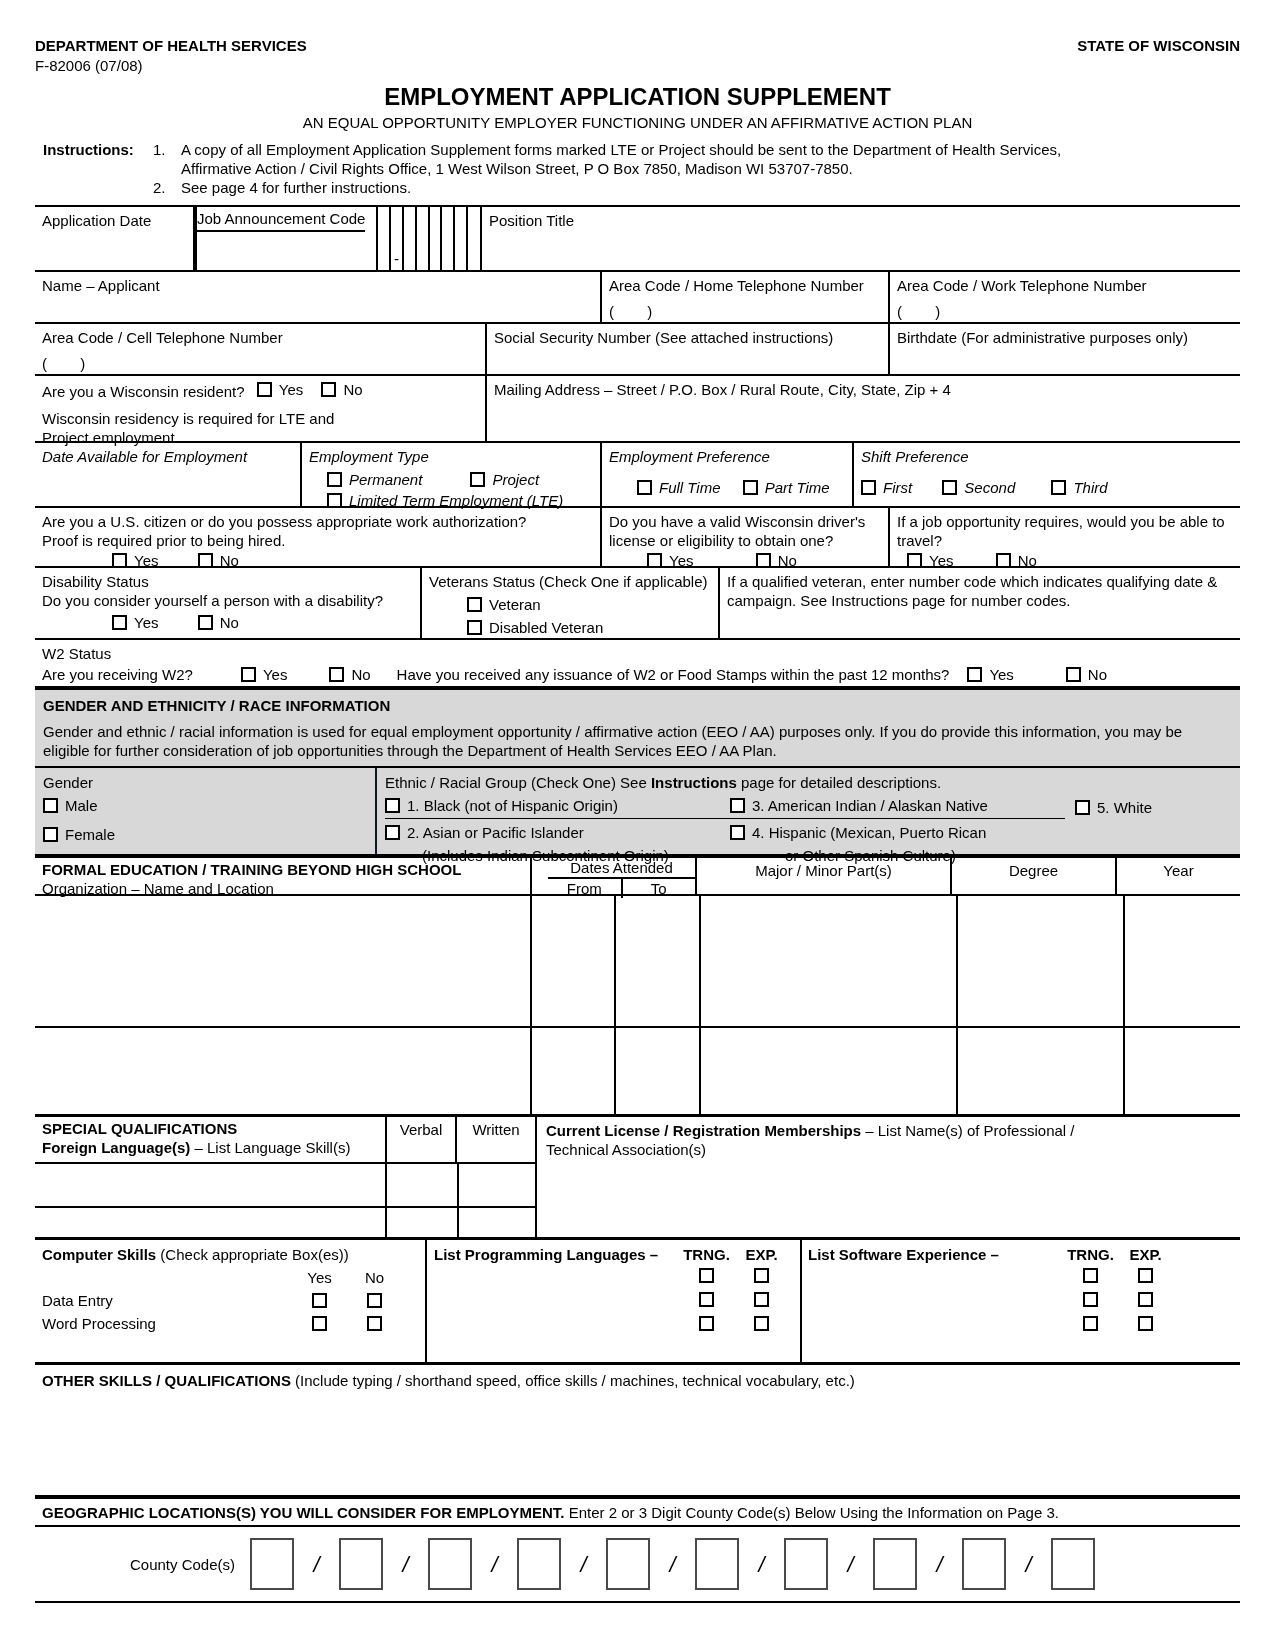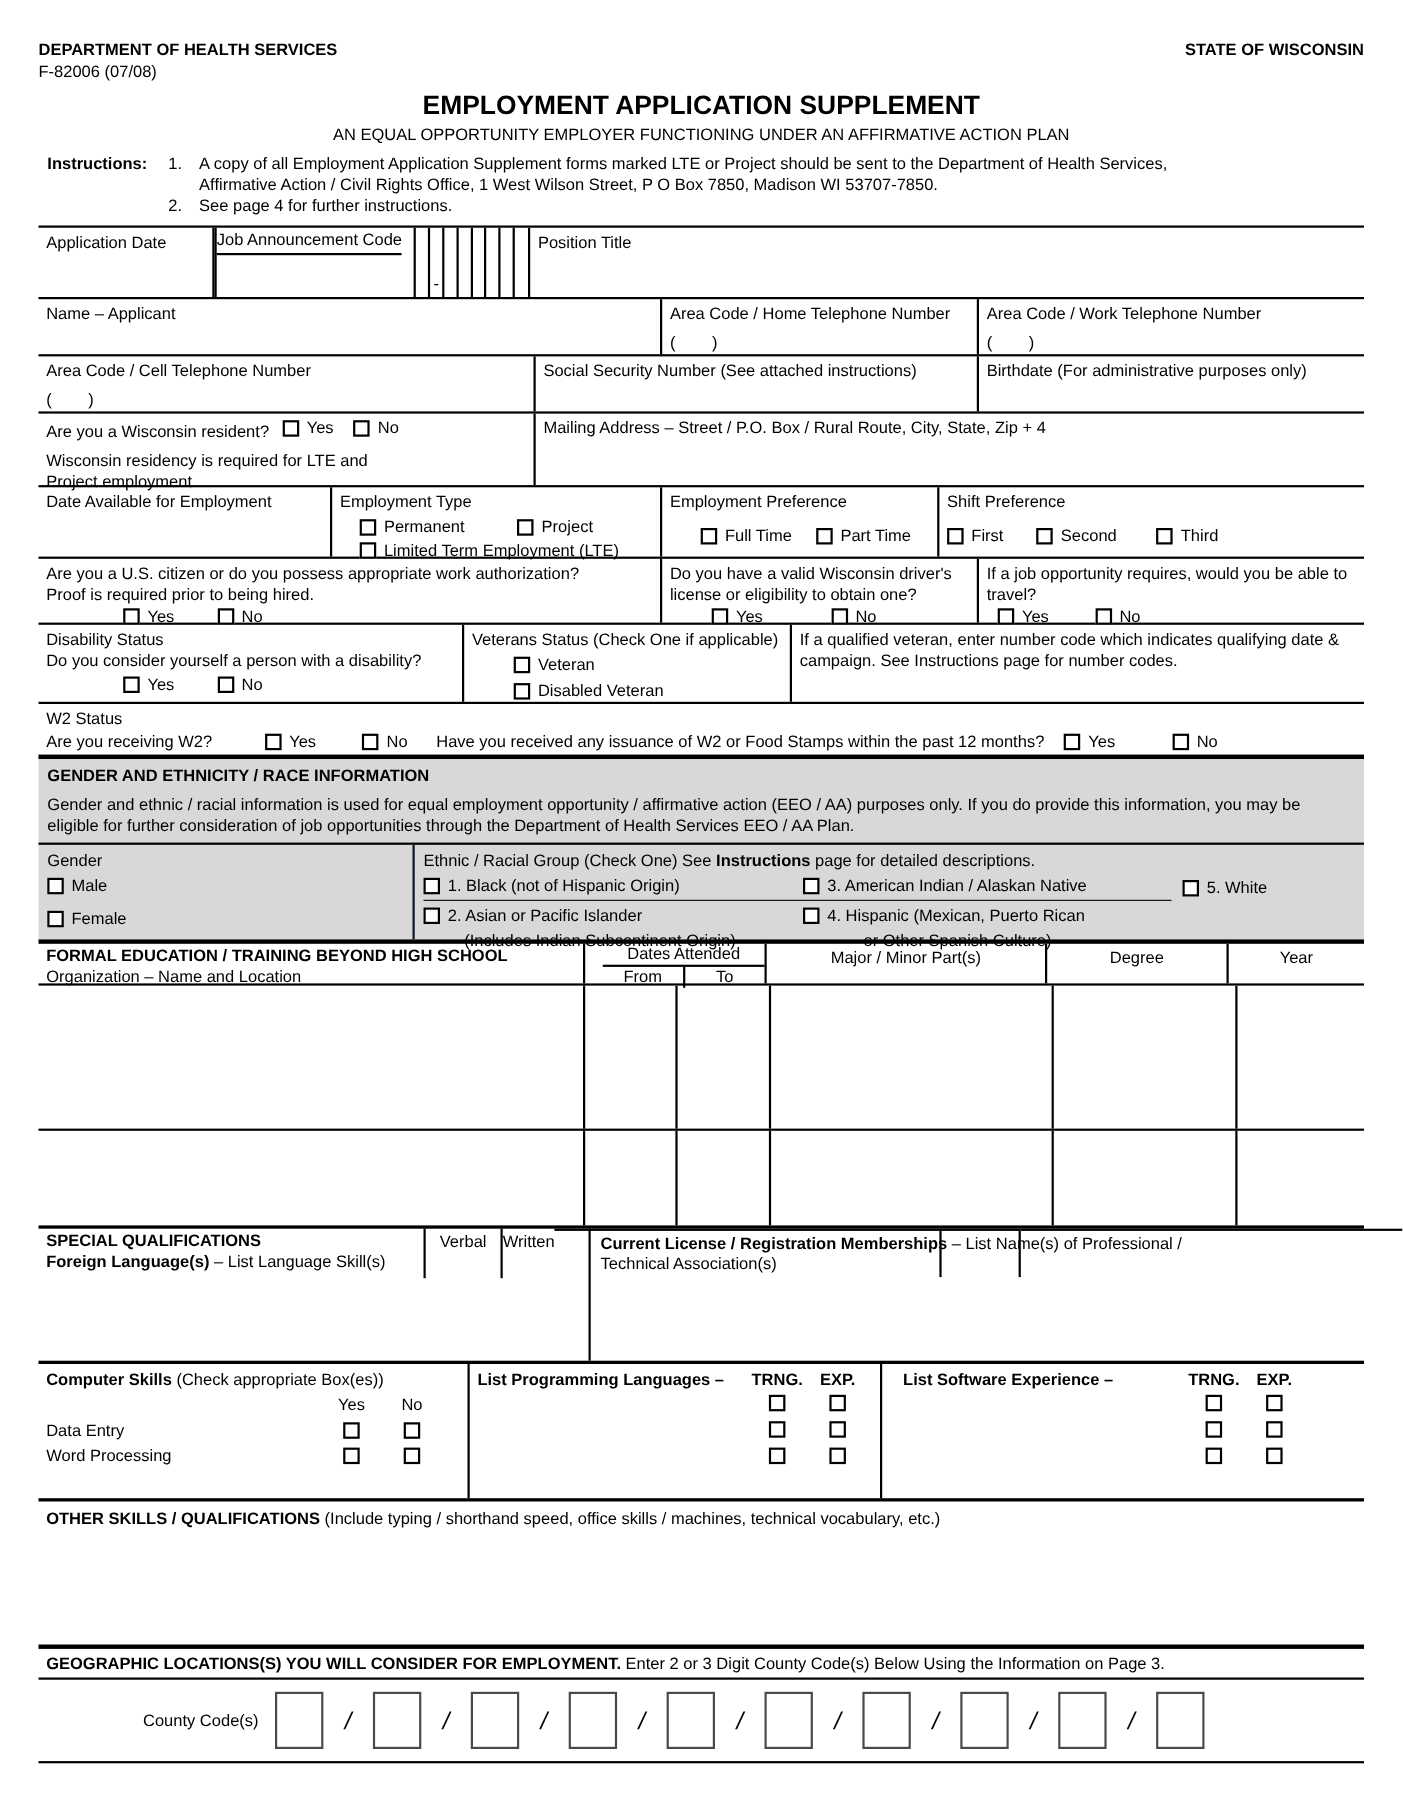--- a/index.html
+++ b/index.html
@@ -24,21 +24,21 @@
   .subtitle{height:22px;text-align:center;line-height:22px;}
   
   .instr{margin-top:6px;margin-bottom:8px;display:flex;}
   .instr-label{width:118px;flex:0 0 auto;padding-left:8px;box-sizing:border-box;}
   .instr-num{width:28px;flex:0 0 auto;}
   .instr-items{flex:1;}
   .instr-item{display:flex;}
   
   .maintable{border-top:2px solid #000;}
   .r1{height:65px;}.r2{height:52px;}.r3{height:52px;}.r4{height:67px;}
-  .r5{height:65px;}.r6{height:60px;}.r7{height:70px;}.r8{height:48px;}
+  .r5{height:65px;font-style:italic;}.r6{height:60px;}.r7{height:70px;}.r8{height:48px;}
   .parens{white-space:pre;margin-top:7px;}
   
   .c-jobcode{width:287px;padding:0;}
   .jc-box{margin-left:0;width:273px;height:100%;box-sizing:border-box;
           border-left:2px solid #000;border-right:2px solid #000;display:flex;flex-direction:row;}
   .jc-label{text-align:center;border-bottom:2px solid #000;height:23px;line-height:23px;}
   .jc-cells{flex:1;display:flex;}
   .jc-cell{flex:1;border-right:2px solid #000;display:flex;align-items:flex-end;justify-content:center;padding-bottom:2px;}
   .jc-cell:last-child{border-right:none;}
   
@@ -60,34 +60,34 @@
   .eh-dbot{flex:1;display:flex;}
   .eh-from{flex:1;}
   .eh-to{flex:1;border-left:2px solid #000;}
   .eh-c{box-sizing:border-box;text-align:center;padding-top:3px;}
   .edu-row{display:flex;border-top:2px solid #000;box-sizing:border-box;}
   .edu-r1{height:132px;}.edu-r2{height:88px;}
   .ed-org{width:495px;}.ed-from{width:82px;}.ed-to{width:83px;}
   .ed-major{width:255px;}.ed-degree{width:165px;}.ed-year{flex:1;}
   
   .spec{display:flex;border-top:3px solid #000;height:123px;box-sizing:border-box;}
-  .spec-left{width:500px;display:flex;flex-direction:row;box-sizing:border-box;}
+  .spec-left{width:500px;display:flex;flex-direction:column;box-sizing:border-box;}
   .spec-lhead{display:flex;height:45px;}
   .spec-title{width:350px;padding:2px 7px;box-sizing:border-box;}
   .spec-verbal{width:70px;text-align:center;padding-top:3px;box-sizing:border-box;}
   .spec-written{flex:1;text-align:center;padding-top:3px;box-sizing:border-box;}
   .spec-lrow{display:flex;border-top:2px solid #000;}
   .spec-r1{height:42px;}.spec-r2{flex:1;}
   .sp-c1{width:350px;}.sp-c2{width:70px;}.sp-c3{flex:1;}
   .spec-right{flex:1;border-left:2px solid #000;padding:4px 9px;box-sizing:border-box;}
   
   .comp{display:flex;border-top:3px solid #000;height:125px;box-sizing:border-box;}
   .comp-c1{width:390px;padding:5px 7px;box-sizing:border-box;}
   .comp-c2{width:375px;padding:5px 7px;box-sizing:border-box;}
-  .comp-c3{flex:1;padding:5px 19px;box-sizing:border-box;}
+  .comp-c3{flex:1;padding:5px 6px;box-sizing:border-box;}
   .ck-row{display:flex;align-items:center;margin-top:4px;}
   .ck-name{width:250px;flex:0 0 auto;}
   .ck-col{width:55px;flex:0 0 auto;text-align:center;display:flex;justify-content:center;}
   .ck-collab{width:55px;flex:0 0 auto;text-align:center;}
   .ck-name2{width:245px;flex:0 0 auto;}
   .ck-name3{width:255px;flex:0 0 auto;}
   .tr-col{width:55px;flex:0 0 auto;text-align:center;display:flex;justify-content:center;}
   .tr-collab{width:55px;flex:0 0 auto;text-align:center;}
   
   .other{border-top:3px solid #000;height:133px;padding:6px 7px;box-sizing:border-box;}

